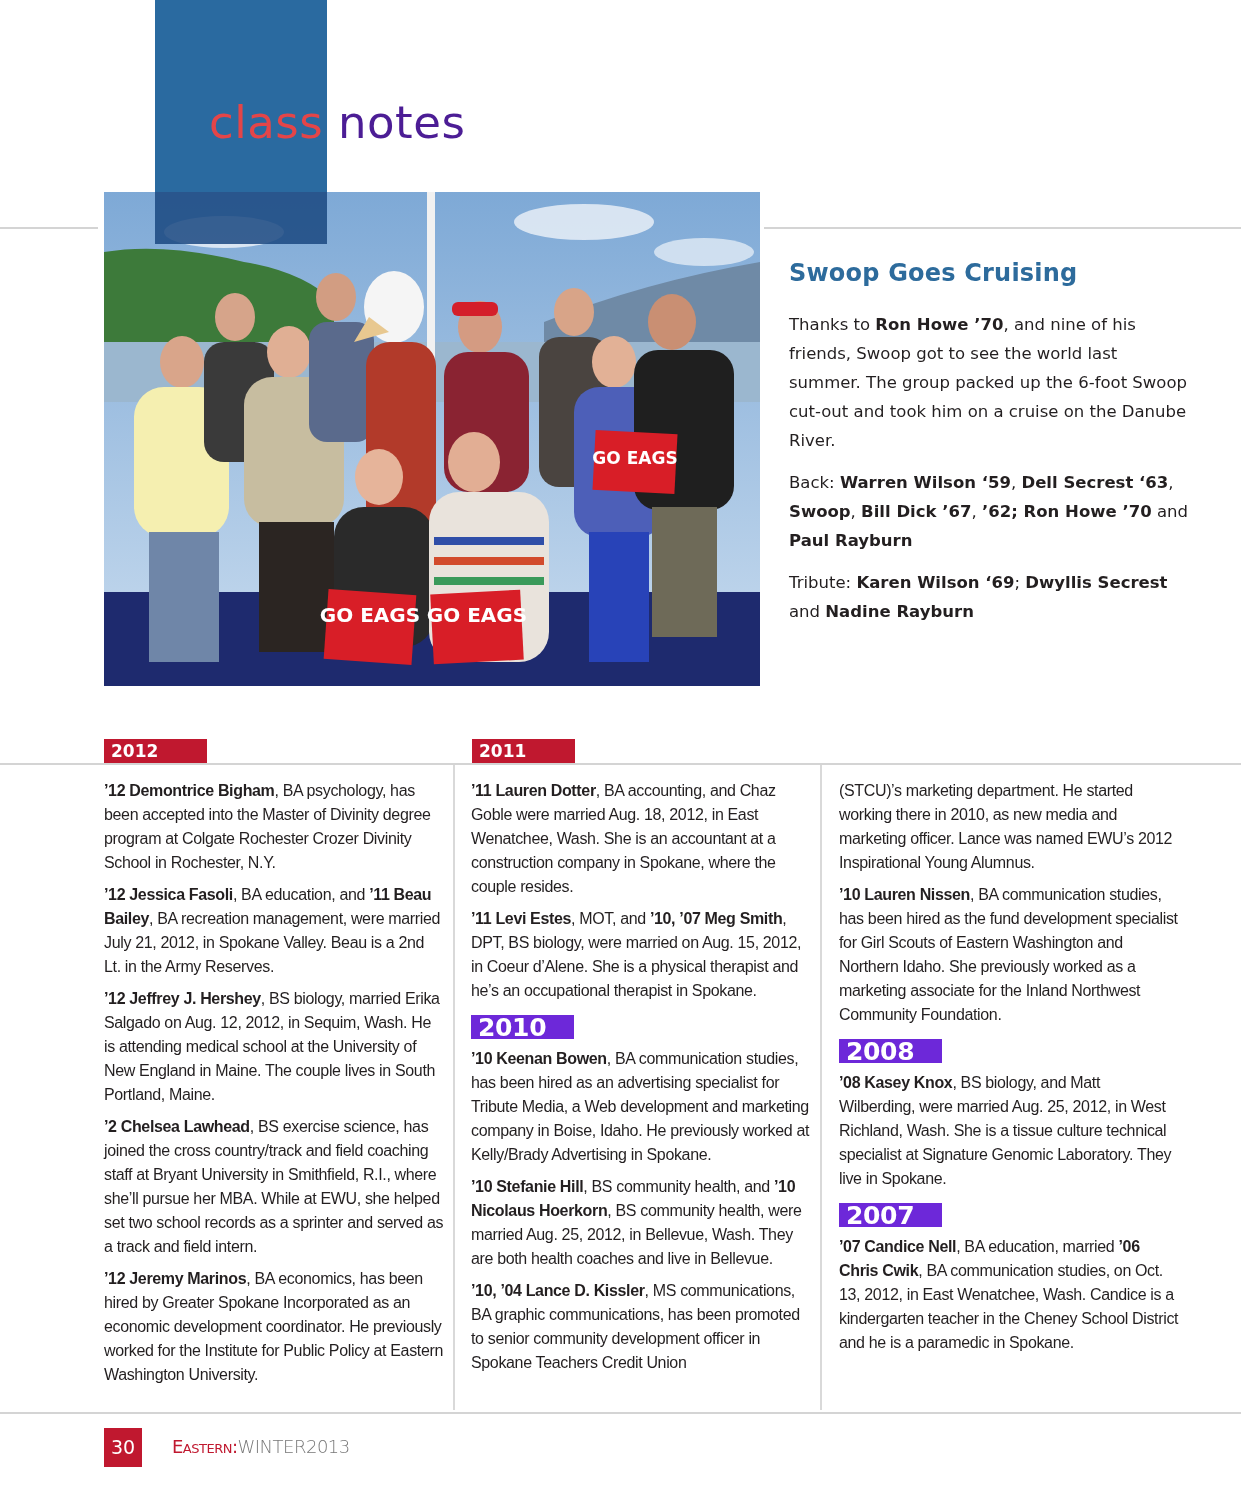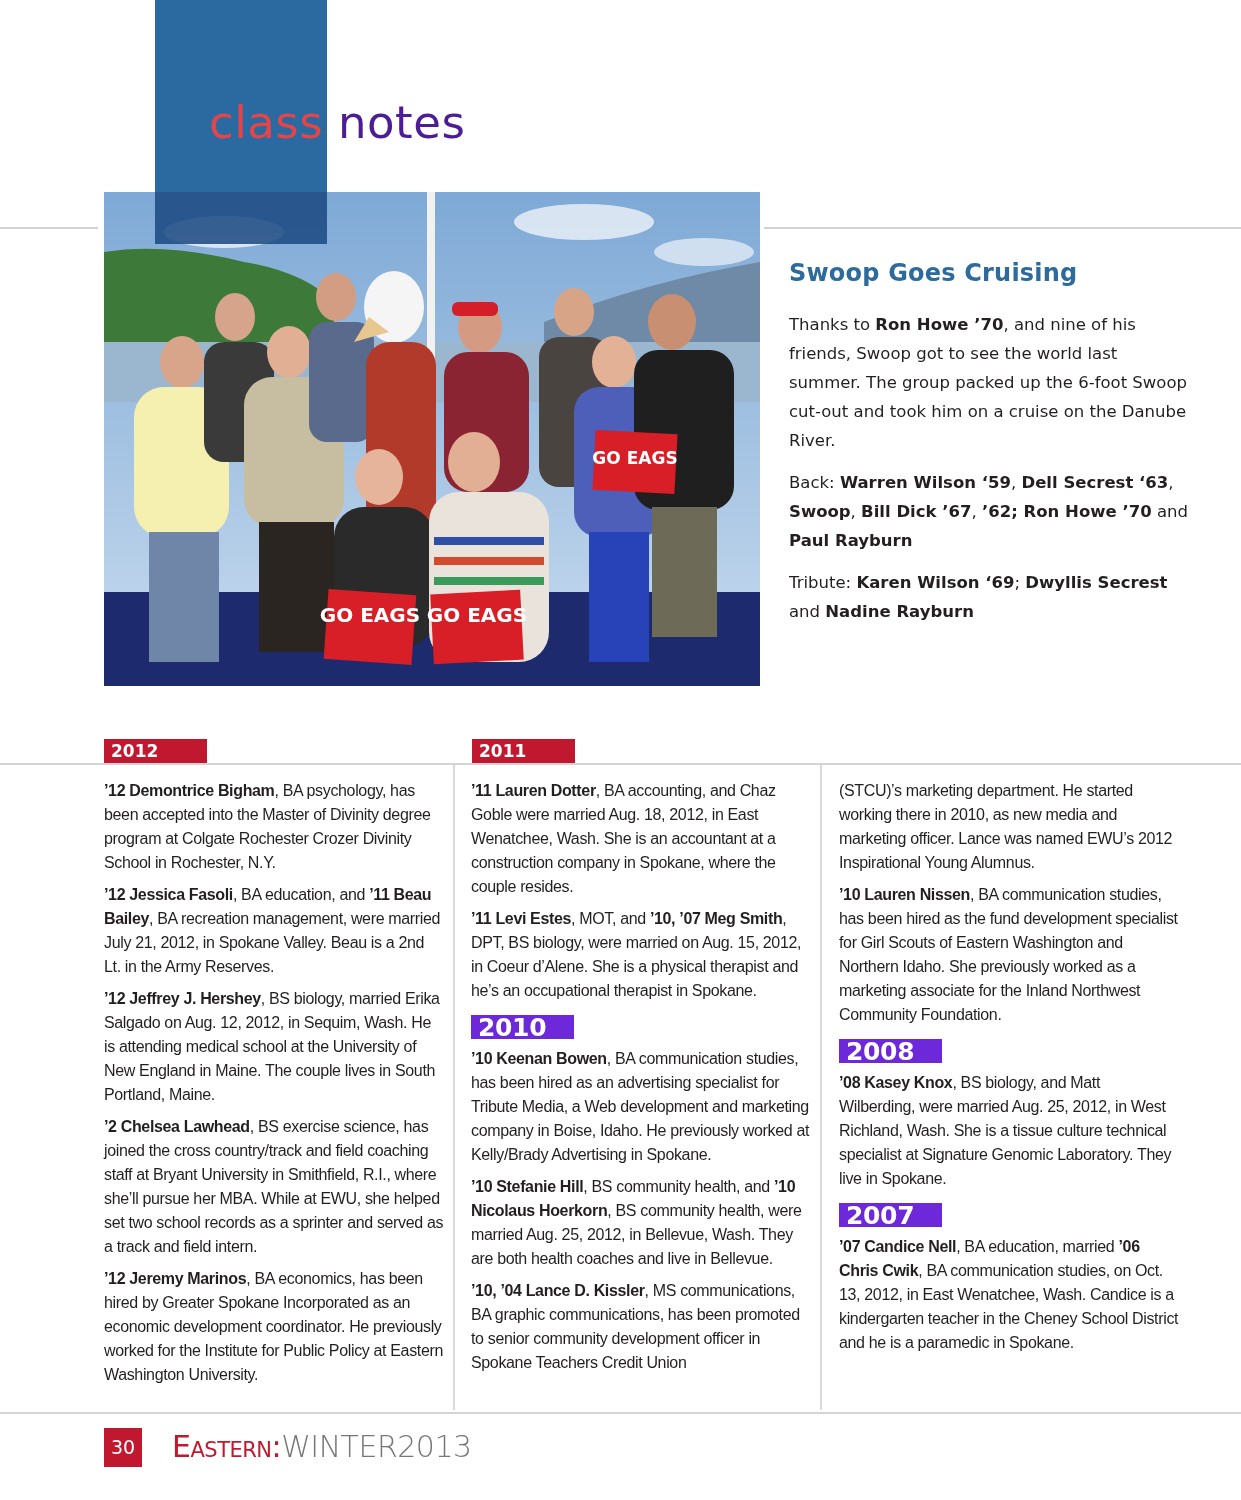--- a/index.html
+++ b/index.html
@@ -27,21 +27,21 @@
   .col p { margin: 8px 0 8px 0; }
   .col b { font-weight: bold; }
   .col1 { left: 104px; }
   .col2 { left: 471px; }
   .col3 { left: 839px; }
 
   .year { position: absolute; width: 103px; height: 24px; background: #c0182f; color: #ffffff; font-family: "DejaVu Sans", sans-serif; font-weight: bold; font-size: 17px; line-height: 25px; padding-left: 7px; box-sizing: border-box; }
   .year-inline { position: relative; width: 103px; height: 24px; background: #6d28d9; color: #fff; font-family: "DejaVu Sans", sans-serif; font-weight: bold; font-size: 25px; line-height: 25px; padding-left: 7px; box-sizing: border-box; margin: 12px 0 8px 0; }
 
   .page-num { position: absolute; left: 104px; top: 1428px; width: 38px; height: 39px; background: #c0182f; color: #fff; font-family: "DejaVu Sans", sans-serif; font-size: 19px; line-height: 39px; text-align: center; }
-  .masthead { position: absolute; left: 172px; top: 1433px; font-family: "DejaVu Sans", sans-serif; font-size: 30px; line-height: 28px; white-space: nowrap; letter-spacing: -0.5px; }
+  .masthead { position: absolute; left: 172px; top: 1433px; font-family: "DejaVu Sans", sans-serif; font-size: 18px; line-height: 28px; white-space: nowrap; letter-spacing: -0.5px; }
   .masthead .pub { color: #c0182f; font-variant: small-caps; }
   .masthead .sep { color: #c0182f; }
   .masthead .issue { color: #777777; font-weight: 200; }
 </style>
 </head>
 <body>
 
 <div class="hline" style="left:0; top:227px; width:98px;"></div>
 <div class="hline" style="left:764px; top:227px; width:477px;"></div>
 <div class="hline" style="left:0; top:763px; width:1241px;"></div>

